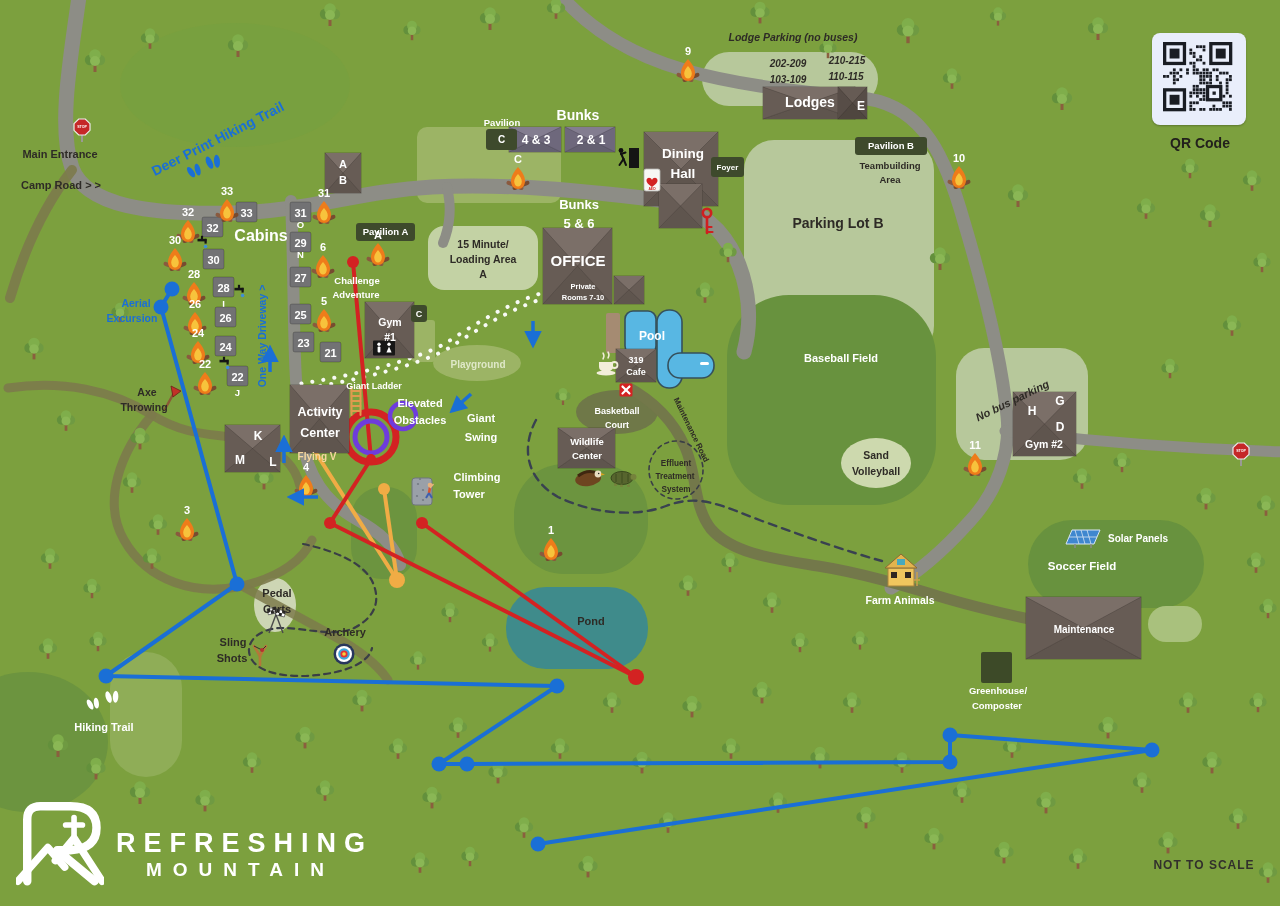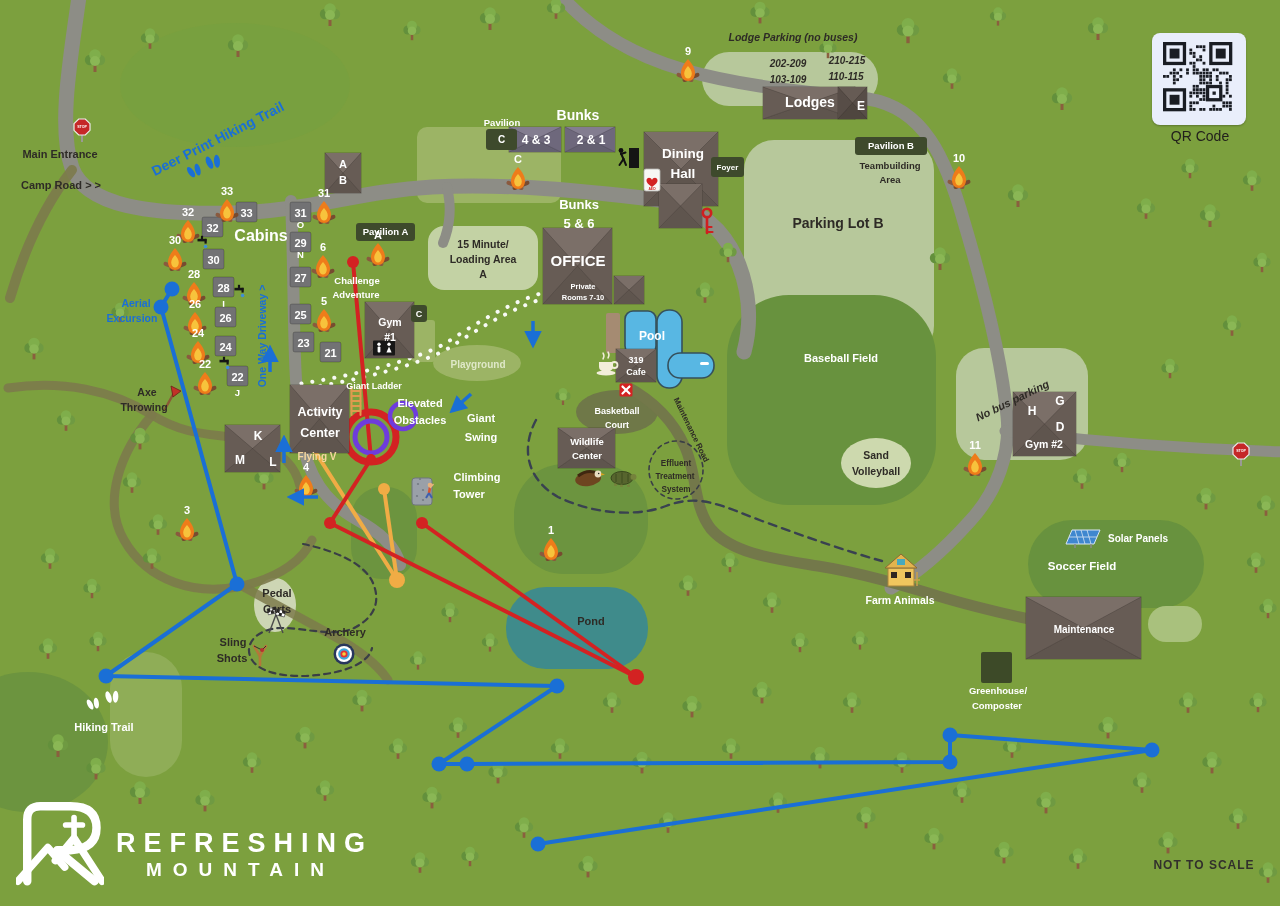--- a/index.html
+++ b/index.html
@@ -6,21 +6,21 @@
   .map{position:relative;width:1280px;height:906px;overflow:hidden;background:#7ca03e;
        font-family:"Liberation Sans",sans-serif;}
   #map-svg{position:absolute;left:0;top:0;}
   #map-svg text{font-family:"Liberation Sans",sans-serif;font-weight:700;}
   .logo{position:absolute;left:16px;top:792px;display:flex;align-items:flex-start;gap:12px;color:#fff;}
   .logo-mark{width:88px;height:96px;}
   .logo-line1{font-size:27px;font-weight:700;letter-spacing:8px;margin-top:36px;text-align:right;}
   .logo-line2{font-size:19px;font-weight:700;letter-spacing:11px;margin-top:0;padding-left:30px;}
   .qr{position:absolute;left:1152px;top:33px;width:96px;text-align:center;}
   .qr-box{width:94px;height:92px;background:#e9eefb;border-radius:8px;box-shadow:0 1px 2px rgba(0,0,0,.25);}
-  .qr-label{margin-top:3px;font-size:14px;font-weight:400;color:#22201c;}
+  .qr-label{margin-top:10px;font-size:14px;font-weight:700;color:#22201c;}
   .nts{position:absolute;left:1124px;top:858px;width:160px;text-align:center;
        font-size:12px;font-weight:700;color:#32302c;letter-spacing:1px;}
 </style>
 </head>
 <body>
 
 <div class="map">
   <svg id="map-svg" width="1280" height="906" viewBox="0 0 1280 906">
       <defs>
         <marker id="arr" viewBox="0 0 10 10" refX="8" refY="5" markerWidth="5" markerHeight="5" orient="auto-start-reverse">

